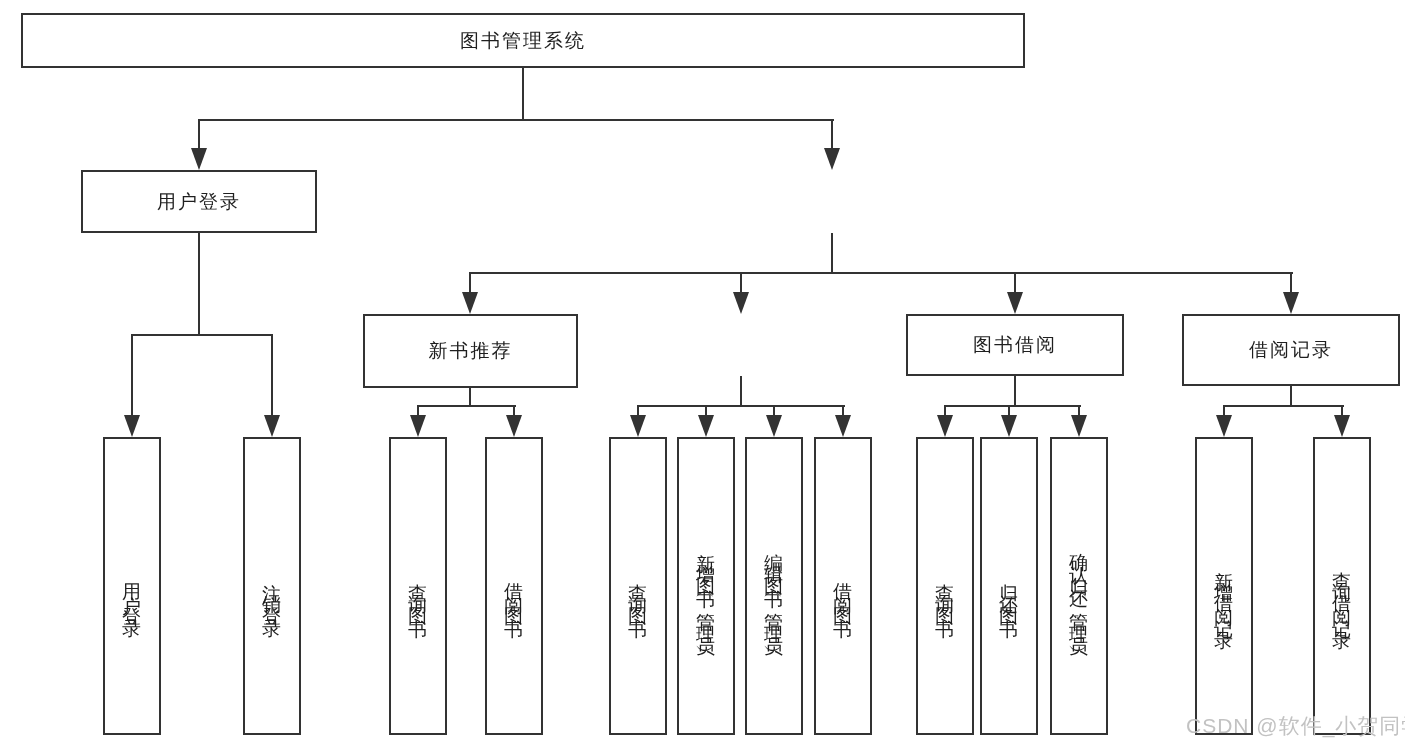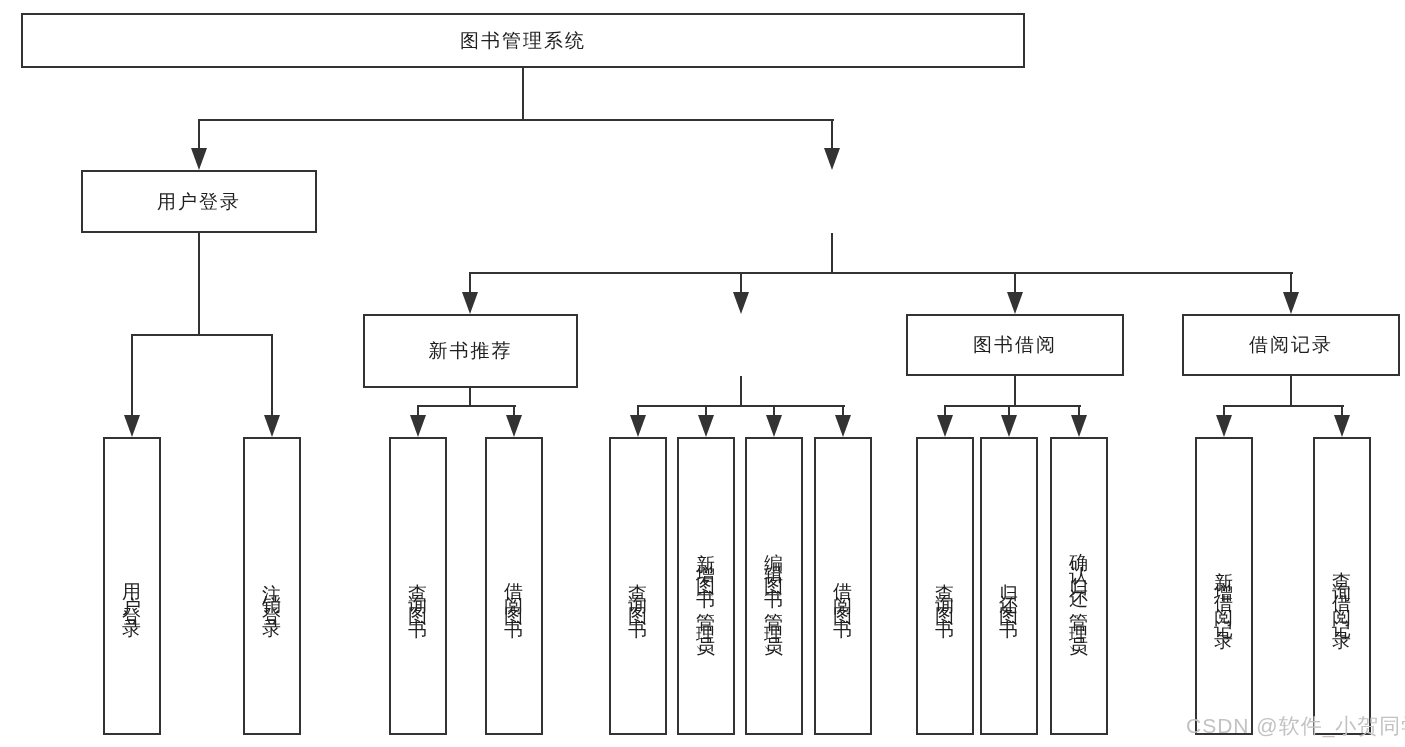--- a/index.html
+++ b/index.html
@@ -110,21 +110,21 @@
   <div class="box box-h" style="left:81px;top:170px;width:236px;height:63px">
     <span>用户登录</span>
   </div>
 
   <div class="box box-h" style="left:363px;top:314px;width:215px;height:74px">
     <span>新书推荐</span>
   </div>
   <div class="box box-h" style="left:906px;top:314px;width:218px;height:62px">
     <span>图书借阅</span>
   </div>
-  <div class="box box-h" style="left:1182px;top:314px;width:218px;height:62px">
+  <div class="box box-h" style="left:1182px;top:314px;width:218px;height:72px">
     <span>借阅记录</span>
   </div>
 
   <div class="box box-v" style="left:103px;top:437px;width:58px;height:298px">
     <span>用户登录</span>
   </div>
   <div class="box box-v" style="left:243px;top:437px;width:58px;height:298px">
     <span>注销登录</span>
   </div>
 

